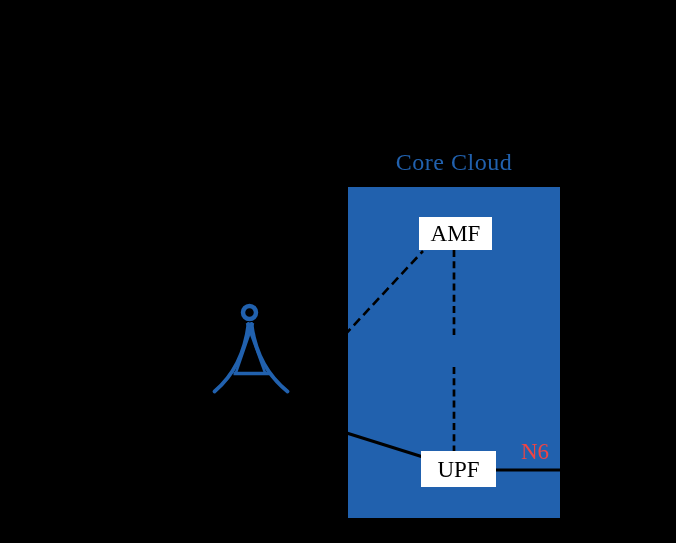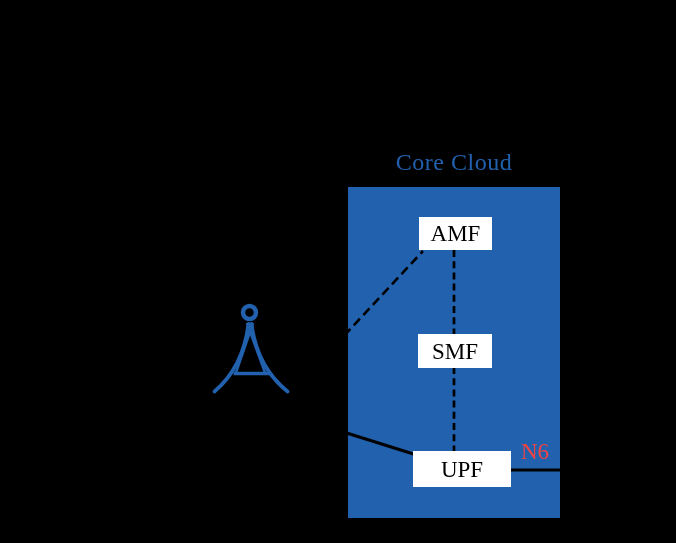--- a/index.html
+++ b/index.html
@@ -48,21 +48,21 @@
     background: #ffffff;
     color: #000000;
     display: flex;
     align-items: center;
     justify-content: center;
     font-size: 23px;
     line-height: 1;
   }
   .nf-amf { left: 384px; top: 217px; width: 73px; height: 33px; }
   .nf-smf { left: 383px; top: 334px; width: 74px; height: 34px; }
-  .nf-upf { left: 378px; top: 451px; width: 98px; height: 36px; }
+  .nf-upf { left: 386px; top: 451px; width: 75px; height: 36px; }
   .n6-label {
     position: absolute;
     left: 478px;
     top: 440px;
     width: 44px;
     text-align: center;
     font-size: 23px;
     line-height: 1;
     color: #ef4444;
   }
@@ -93,19 +93,18 @@
       <path d="M212,323 L230.5,374" stroke-width="2.6"></path>
       <path d="M218,323 L200.5,374" stroke-width="2.6"></path>
       <path d="M198.5,373.5 L235,373.5" stroke-width="3.4"></path>
       <path d="M213.5,324 C210,352 199,375 179.5,391.5" stroke-width="3.8" stroke-linecap="round"></path>
       <path d="M216.5,324 C220,352 232,375 252.5,391.5" stroke-width="3.8" stroke-linecap="round"></path>
     </g>
   </svg>
 
   <div class="nf-box nf-amf">AMF</div>
 
-  <div class="nf-box nf-smf">SMF</div>
 
   <div class="nf-box nf-upf">UPF</div>
 
   <div class="n6-label">N6</div>
 
 </div>
 
 </body></html>

